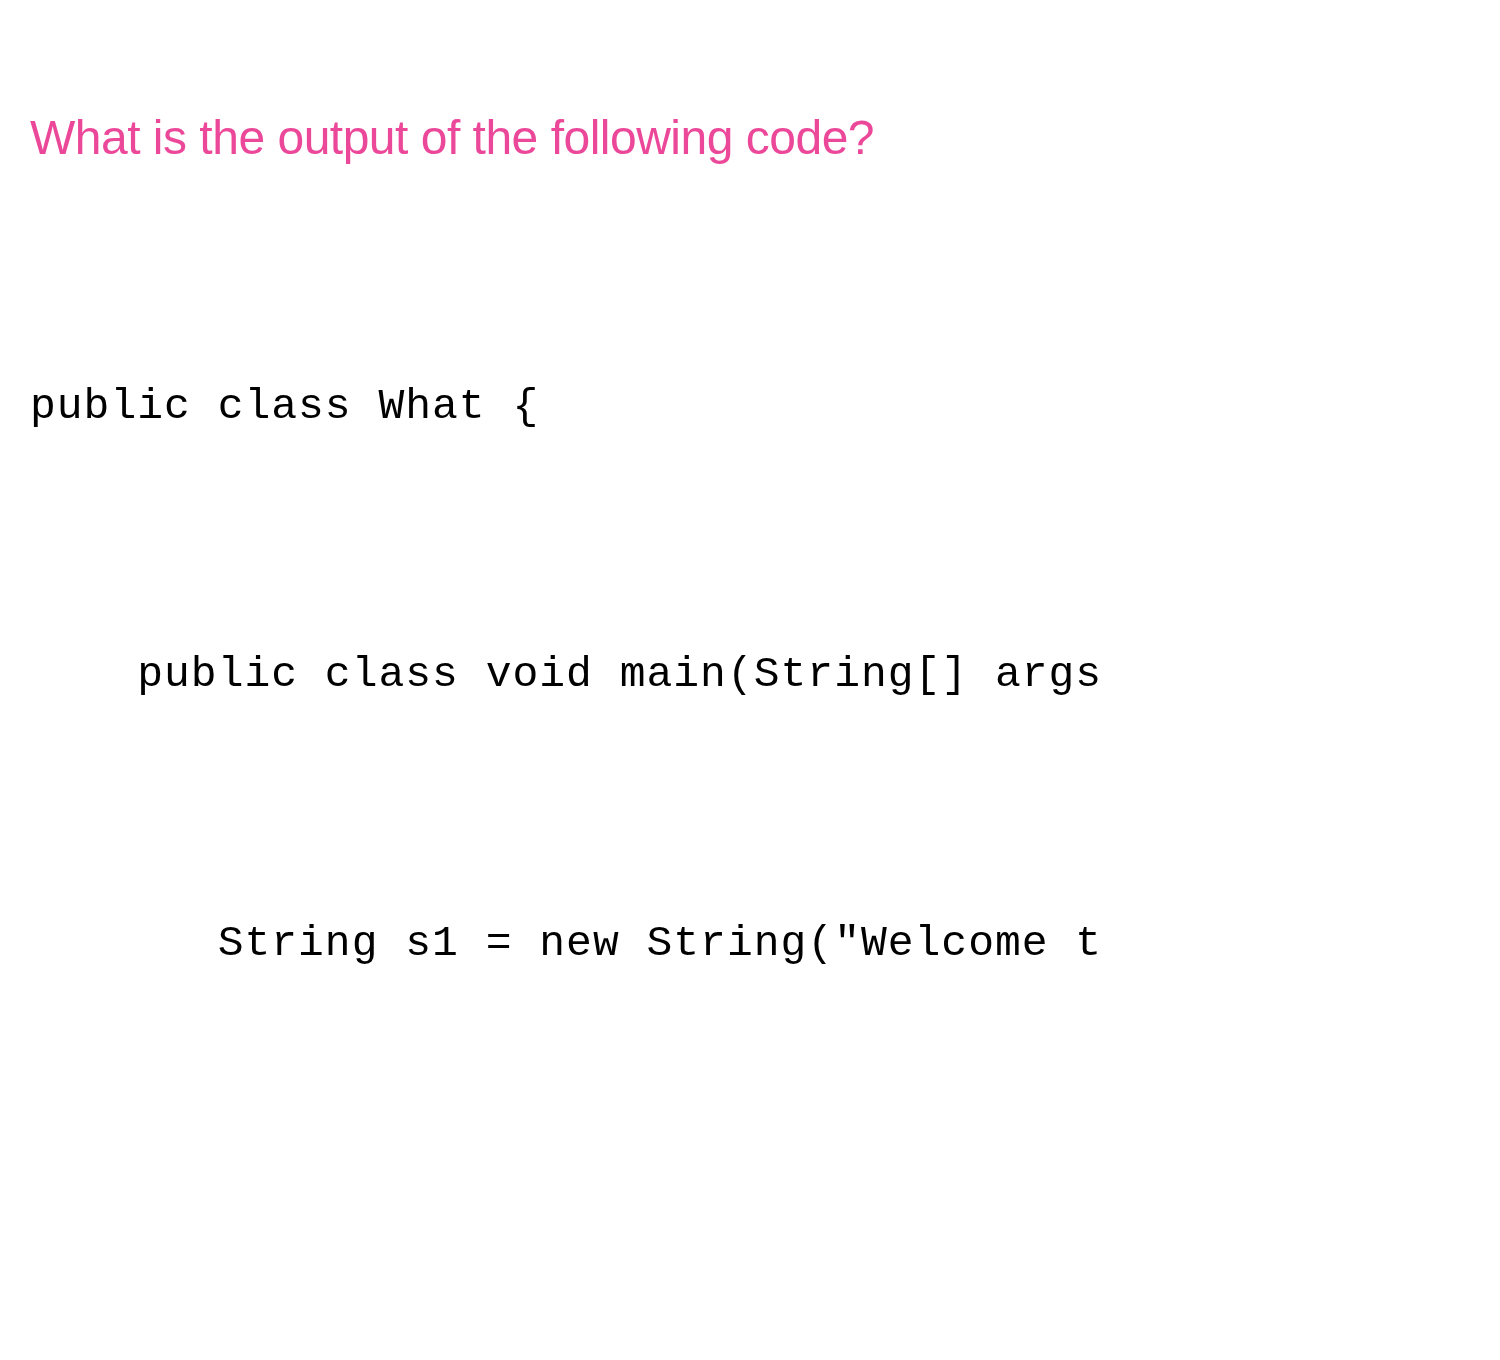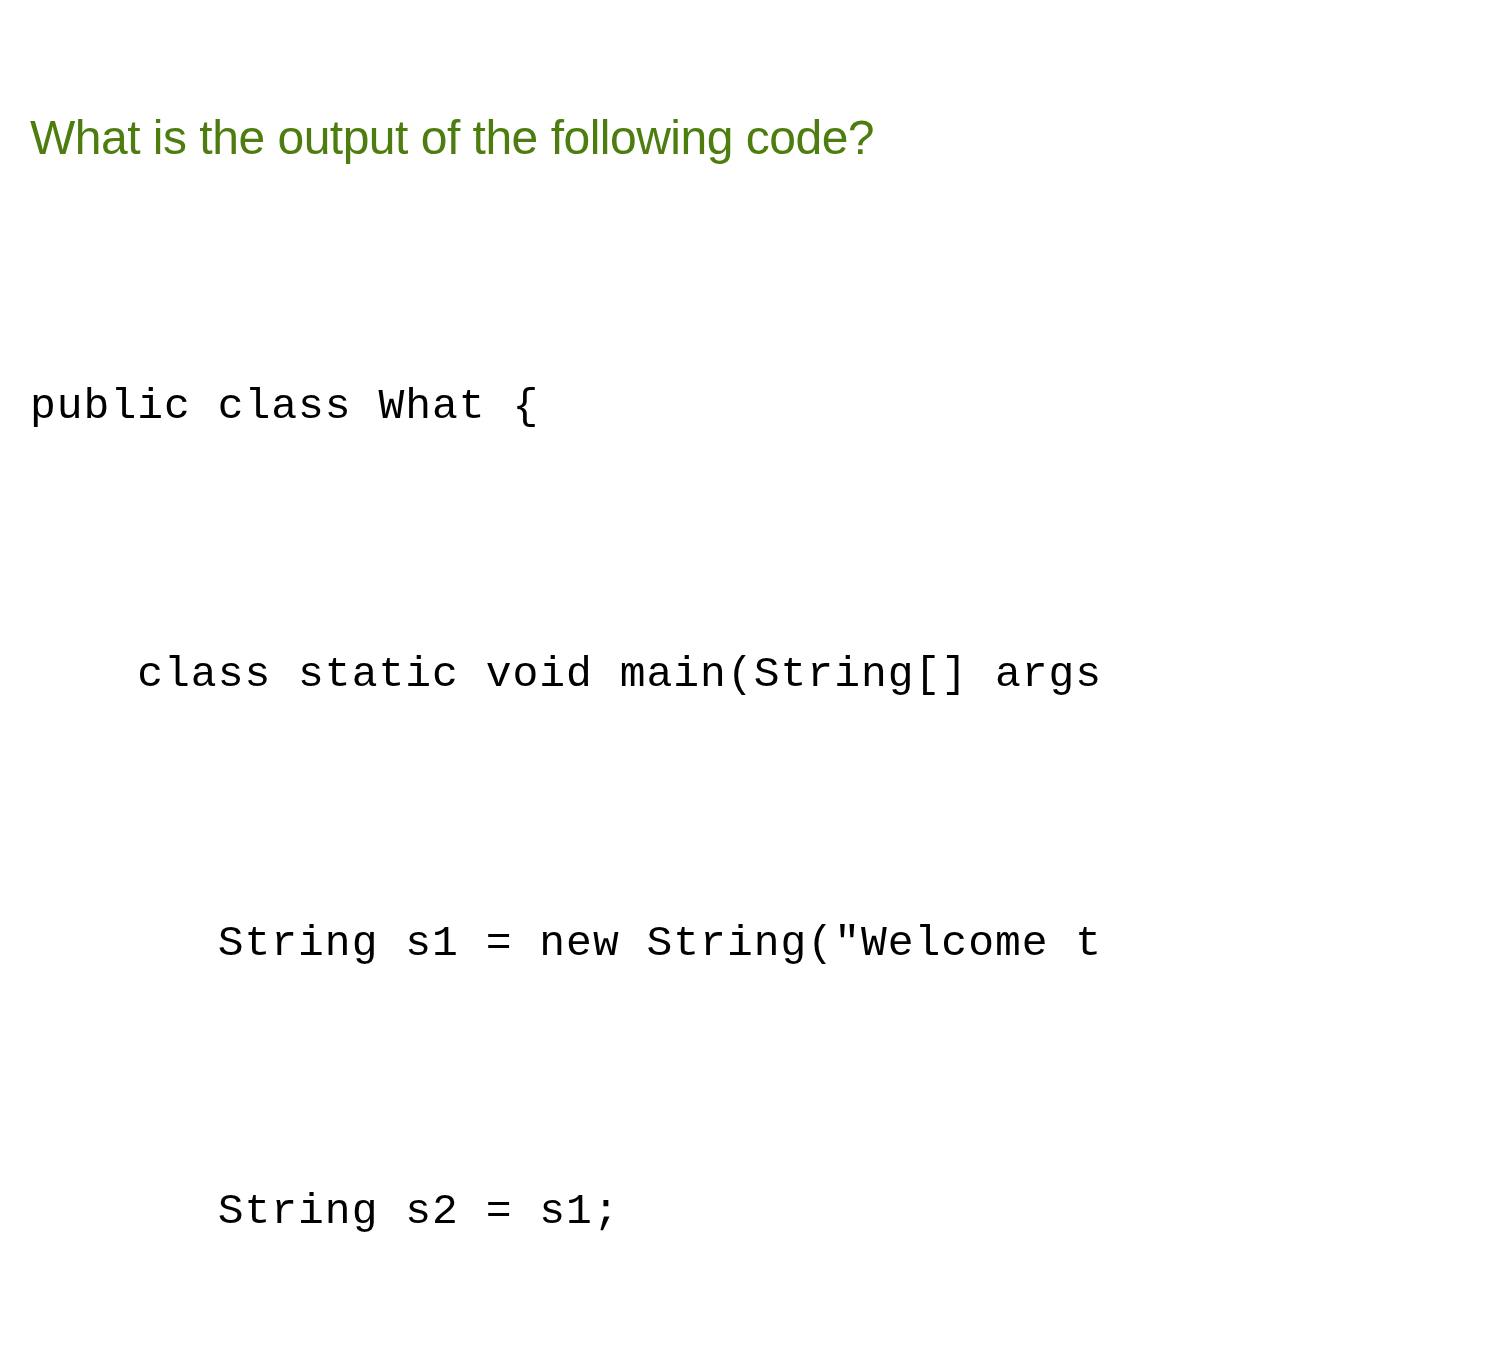--- a/index.html
+++ b/index.html
@@ -12,21 +12,21 @@
       height: 1360px;
       background: #ffffff;
       font-family: Arial, Helvetica, sans-serif;
       overflow: hidden;
     }
     .container {
       padding: 110px 30px 30px 30px;
     }
     .question {
       font-size: 48px;
-      color: #4d7c0f;
+      color: #ec4899;
       margin-bottom: 18px;
       font-weight: normal;
       letter-spacing: -0.5px;
     }
     .code {
       font-family: 'Courier New', Courier, monospace;
       font-size: 43px;
       color: #000000;
       line-height: 2.08;
       white-space: pre;
@@ -34,23 +34,22 @@
       overflow: hidden;
     }
   </style>
 </head>
 <body>
 
 <div class="container">
   <div class="question">What is the output of the following code?</div>
   <div class="code">
     <div>public class What {</div>
-    <div>    class static void main(String[] args</div>
+    <div>    public class void main(String[] args</div>
     <div>       String s1 = new String("Welcome t</div>
-    <div>       String s2 = s1;</div>
     
     
     
     
     
     
     
     
   </div>
 </div>

